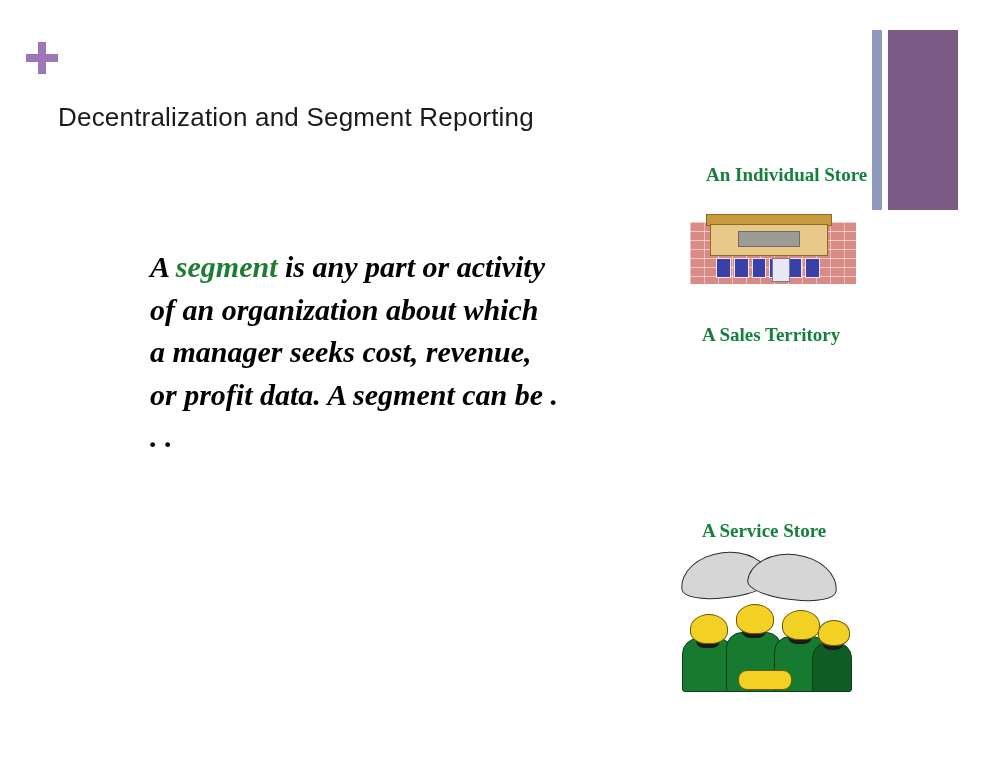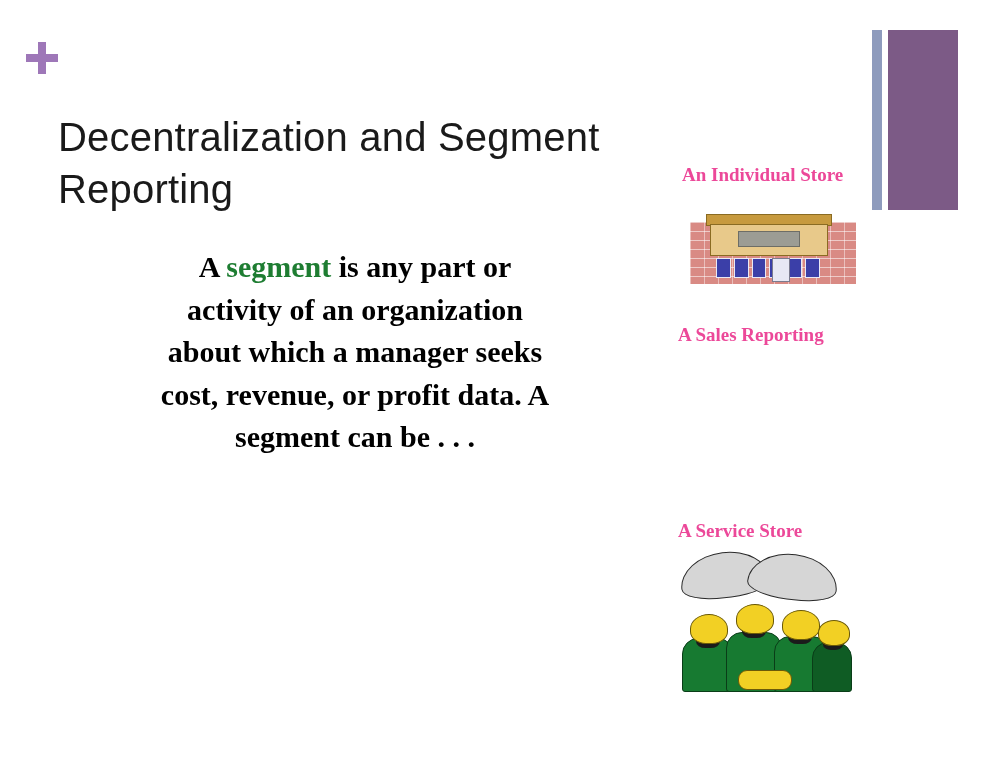--- a/index.html
+++ b/index.html
@@ -40,39 +40,40 @@
     background: #9e77b8;
   }
 
   
   .slide-title {
     position: absolute;
     left: 58px;
     top: 84px;
     width: 640px;
     font-family: "Liberation Sans", sans-serif;
-    font-size: 40px;
+    font-size: 26px;
     font-weight: 400;
     line-height: 1.3;
     color: #1a1a1a;
     letter-spacing: 0.2px;
   }
 
   
   .body-text {
     position: absolute;
     left: 150px;
     top: 216px;
     width: 410px;
-    text-align: center;
+    text-align: left;
     font-family: "Liberation Serif", serif;
     font-size: 30px;
     font-weight: bold;
     line-height: 1.42;
     color: #000000;
+    font-style: italic;
   }
   .body-text .hl {
     color: #1e7d32;
   }
 
   
   .bar-thin {
     position: absolute;
     left: 872px;
     top: 30px;
@@ -88,22 +89,23 @@
     height: 180px;
     background: #7c5a86;
   }
 
   
   .caption {
     position: absolute;
     font-family: "Liberation Serif", serif;
     font-size: 19px;
     font-weight: bold;
-    color: #ec4899;
+    color: #15803d;
     white-space: nowrap;
+    margin-left: 24px;
   }
   #cap-store { left: 682px; top: 164px; }
   #cap-territory { left: 678px; top: 324px; }
   #cap-service { left: 678px; top: 520px; }
 
   
   .store-art {
     position: absolute;
     left: 690px;
     top: 214px;
@@ -256,21 +258,21 @@
     <span></span>
     <span></span>
     <span></span>
     <span></span>
     <span></span>
     <span></span>
   </div>
   <div class="door"></div>
 </div>
 
-<div class="caption" id="cap-territory">A Sales Reporting</div>
+<div class="caption" id="cap-territory">A Sales Territory</div>
 
 <div class="caption" id="cap-service">A Service Store</div>
 
 <div class="service-art">
   <div class="lamp lamp-l"></div>
   <div class="lamp lamp-r"></div>
   <div class="crowd">
     <div class="body b1"></div>
     <div class="body b2"></div>
     <div class="body b3"></div>

